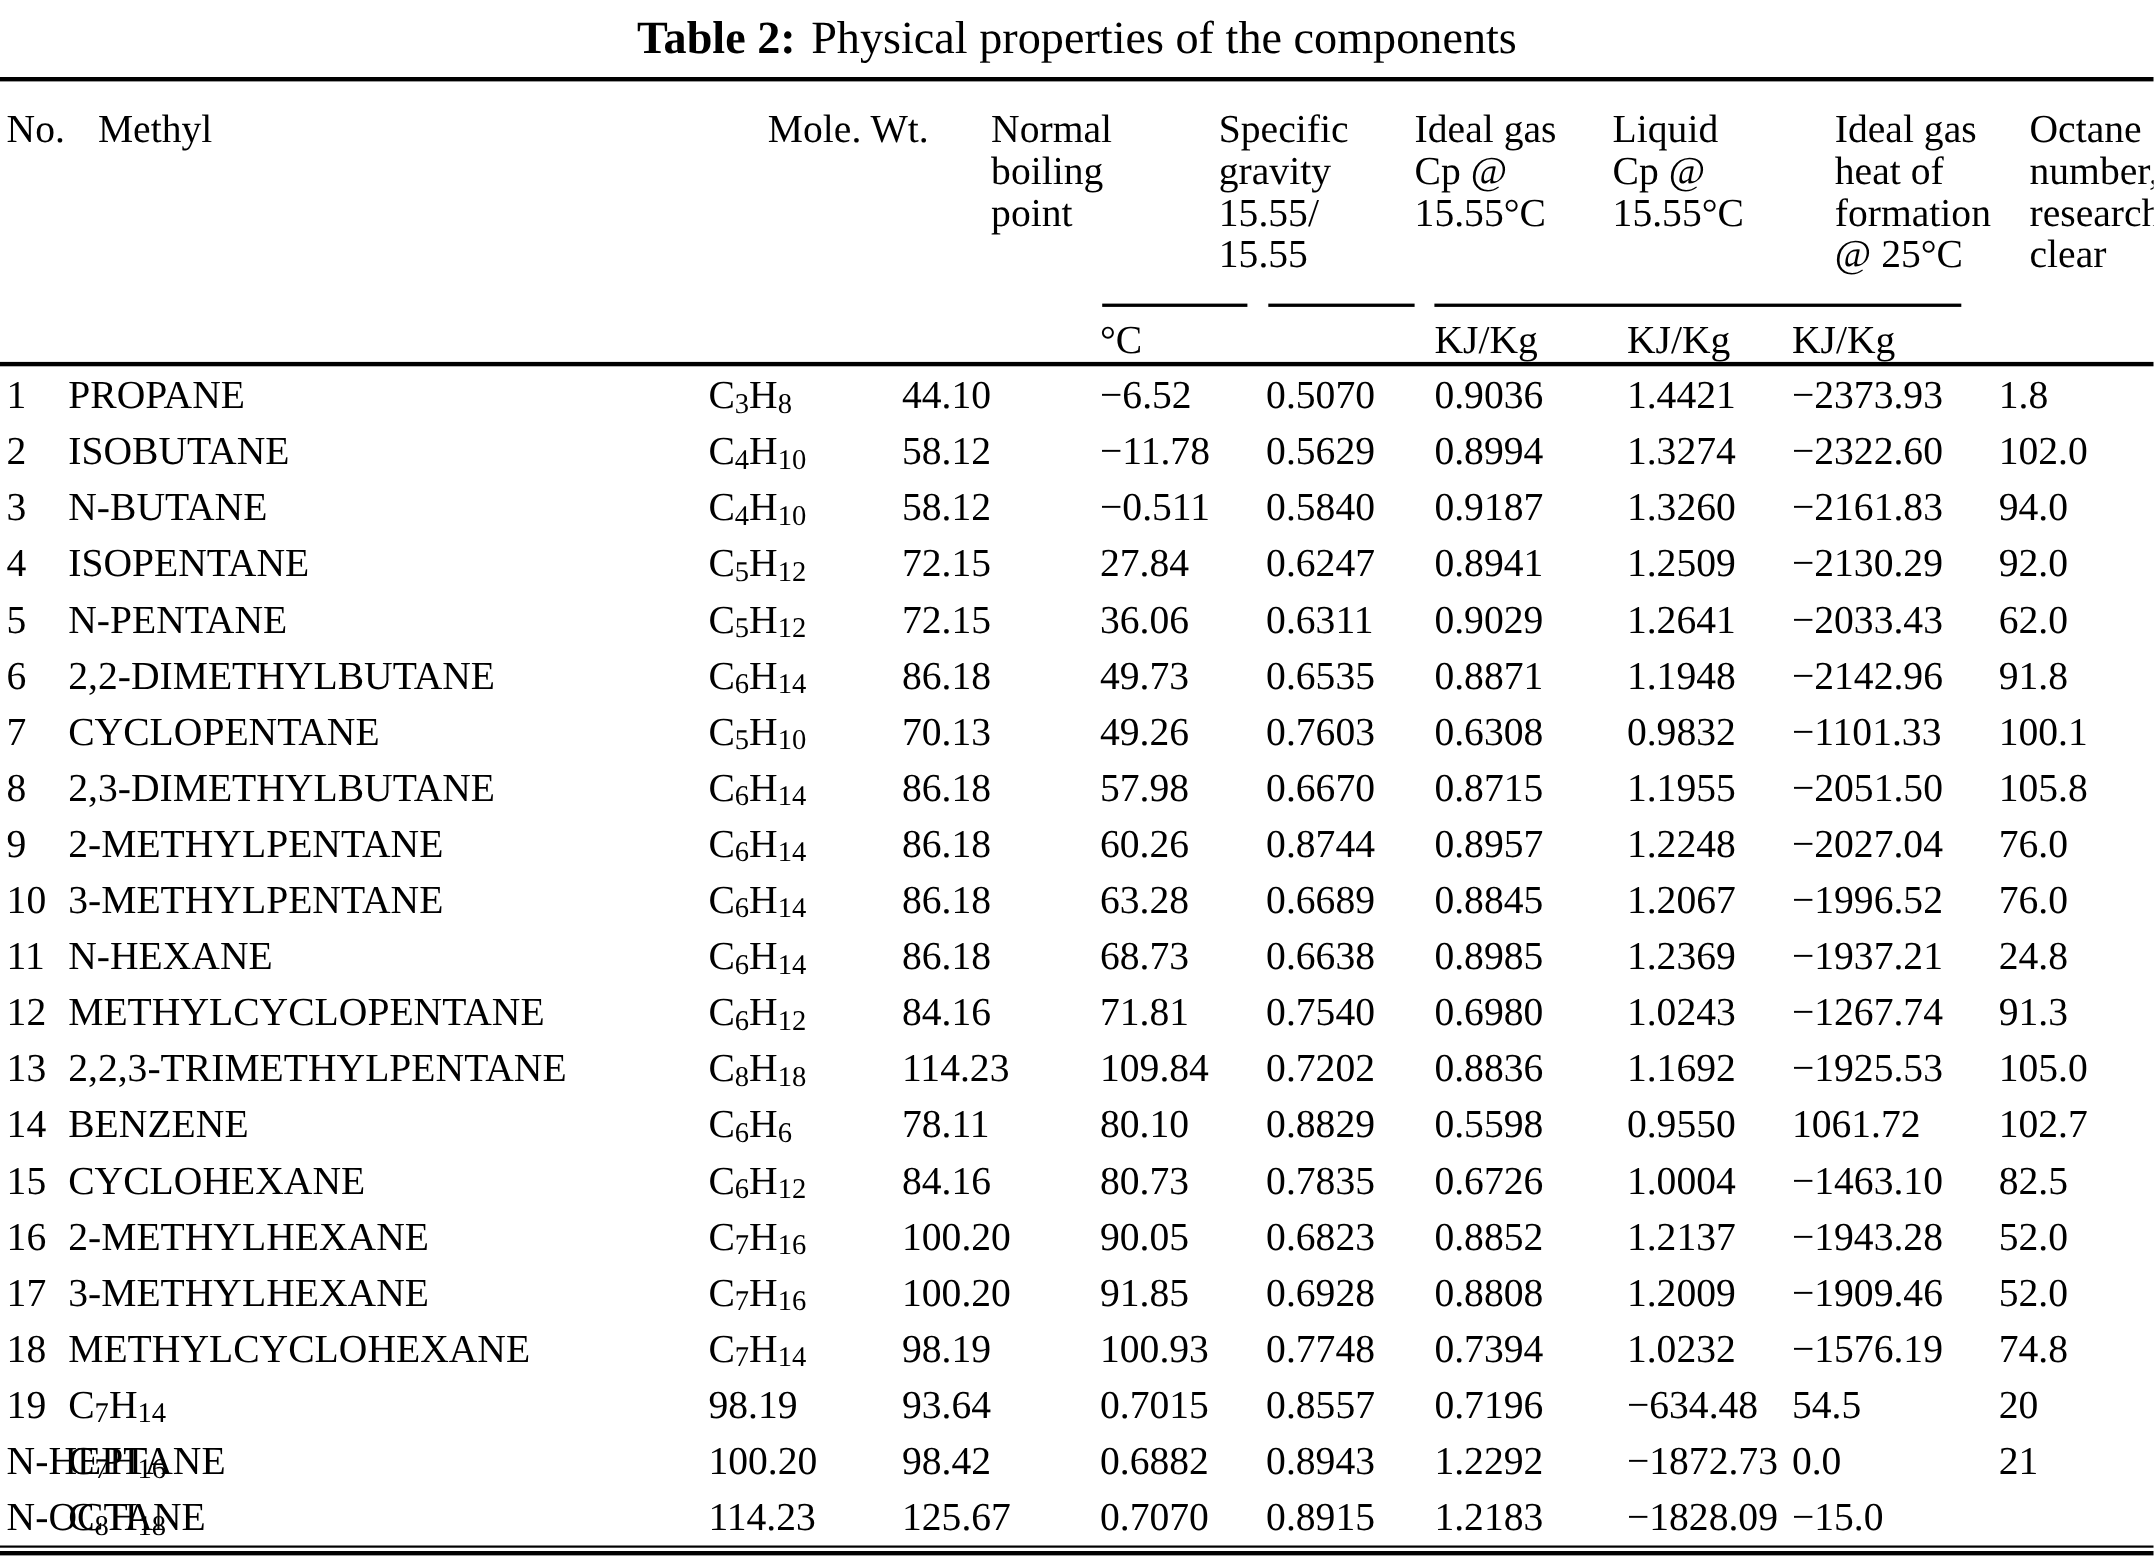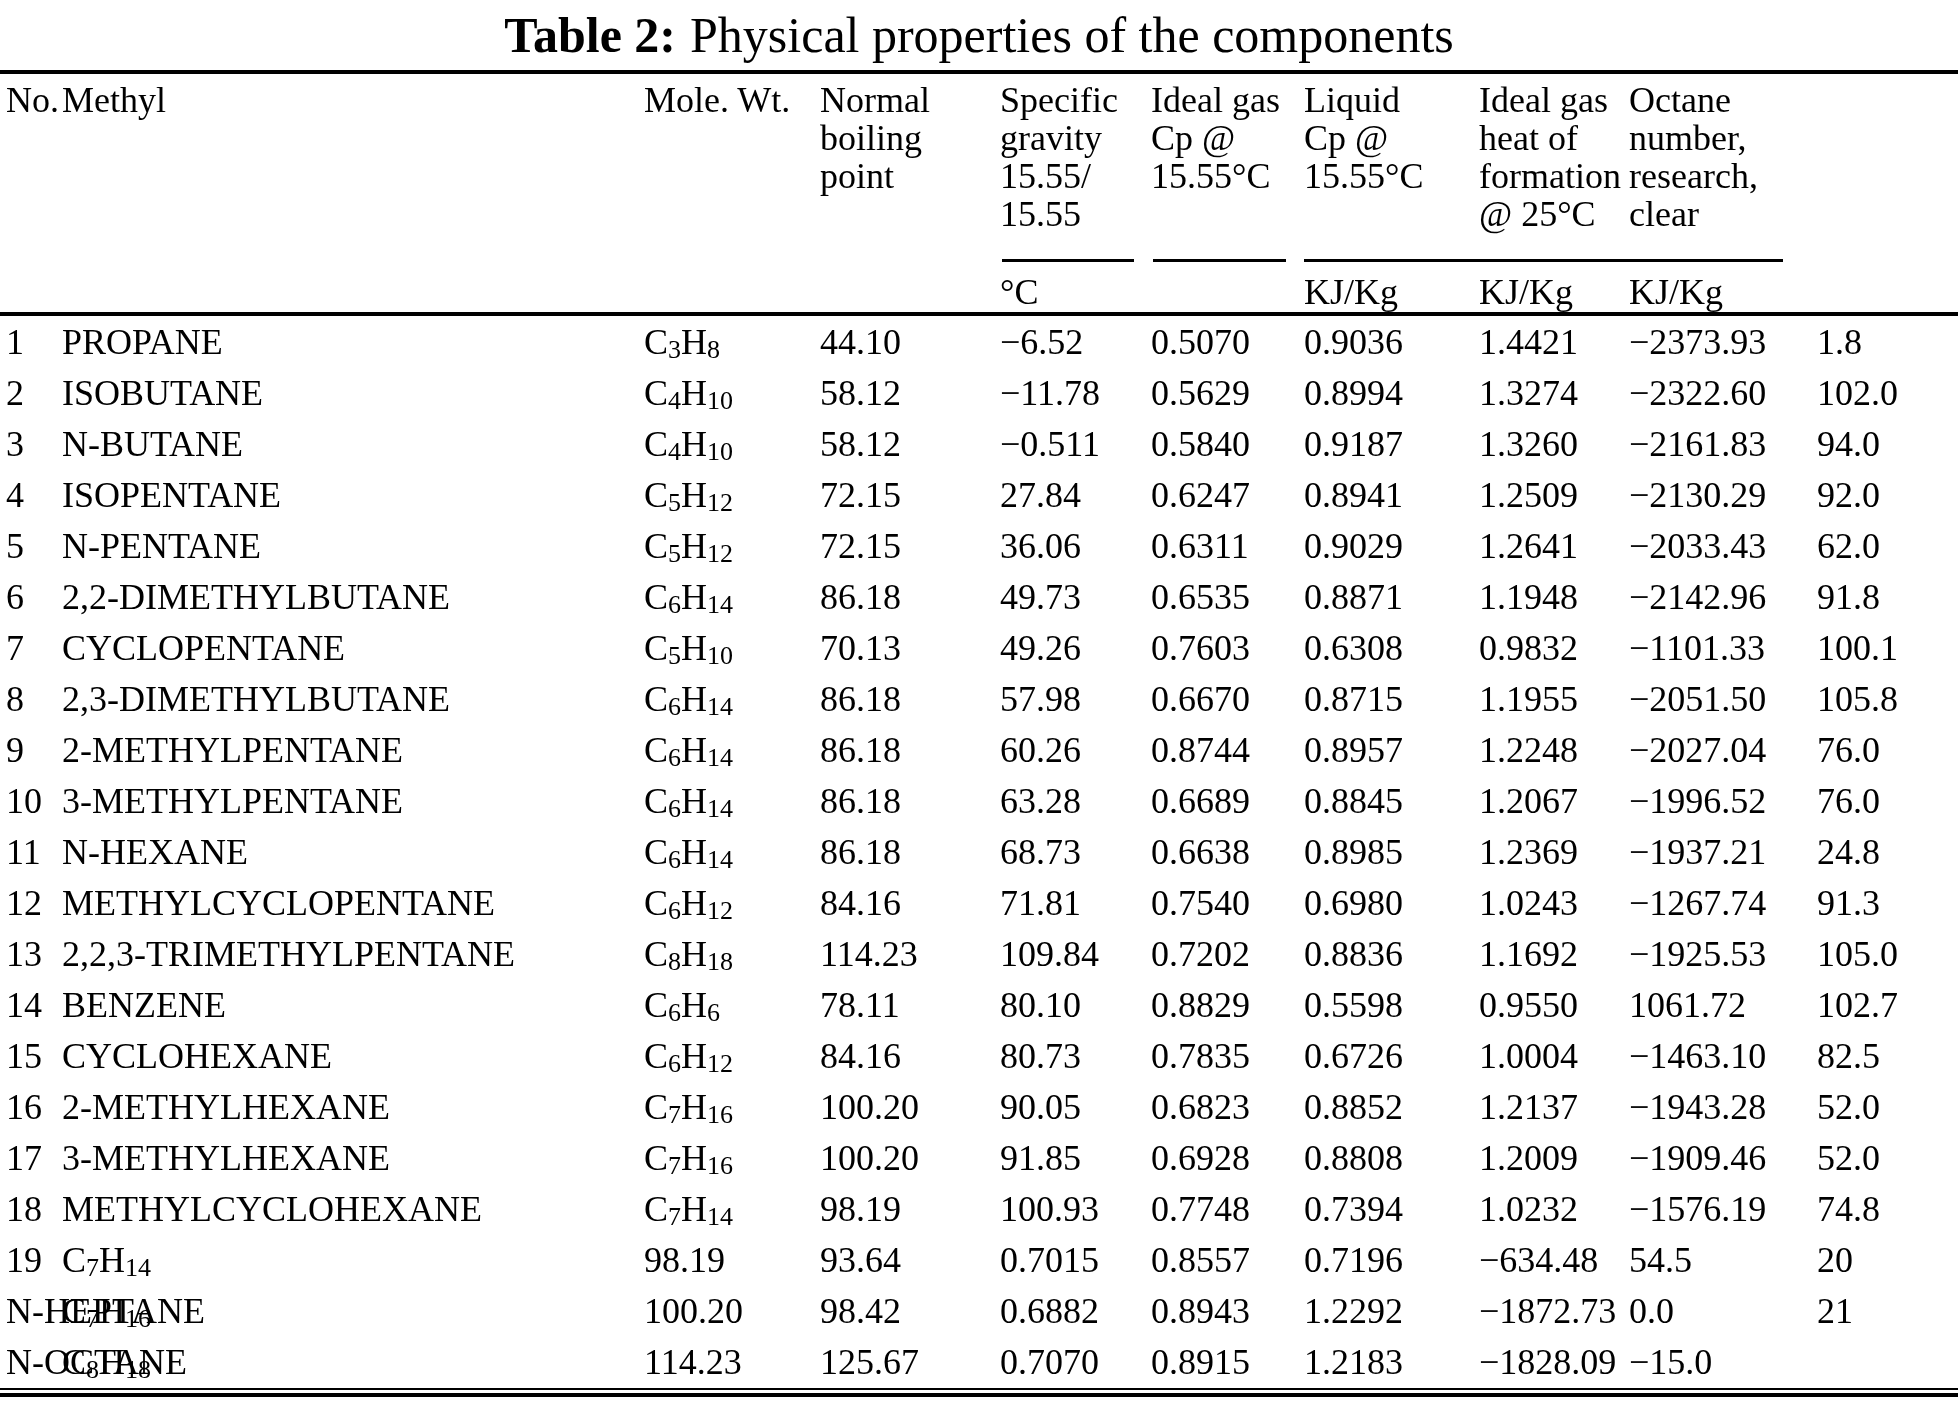--- a/index.html
+++ b/index.html
@@ -11,21 +11,21 @@
   }
   .page {
     position: relative;
     width: 1958px;
     height: 1421px;
     background: #ffffff;
     overflow: hidden;
   }
   .title {
     text-align: center;
-    font-size: 50px;
+    font-size: 42px;
     padding-top: 10px;
     line-height: 50px;
     white-space: nowrap;
   }
   .title-label { font-weight: bold; }
   .title-text { margin-left: 14px; }
 
   .rule { background: #000; border: 0; }
   .top-rule { height: 4px; margin-top: 10px; }
   .mid-rule { height: 4px; }
@@ -37,21 +37,21 @@
     margin-top: 1px;
   }
 
   .grid {
     display: grid;
     grid-template-columns: 56px 582px 176px 180px 151px 153px 175px 150px 188px 1fr;
     padding-left: 6px;
   }
 
   
-  .hdr-row { padding-top: 7px; height: 178px; }
+  .hdr-row { padding-top: 24px; height: 178px; gap: 27px; }
   .hdr {
     font-size: 36px;
     line-height: 38px;
     white-space: pre-line;
     overflow: visible;
   }
 
   
   .rules-row { height: 3px; }
   .hrule { height: 3px; background: #000; }

